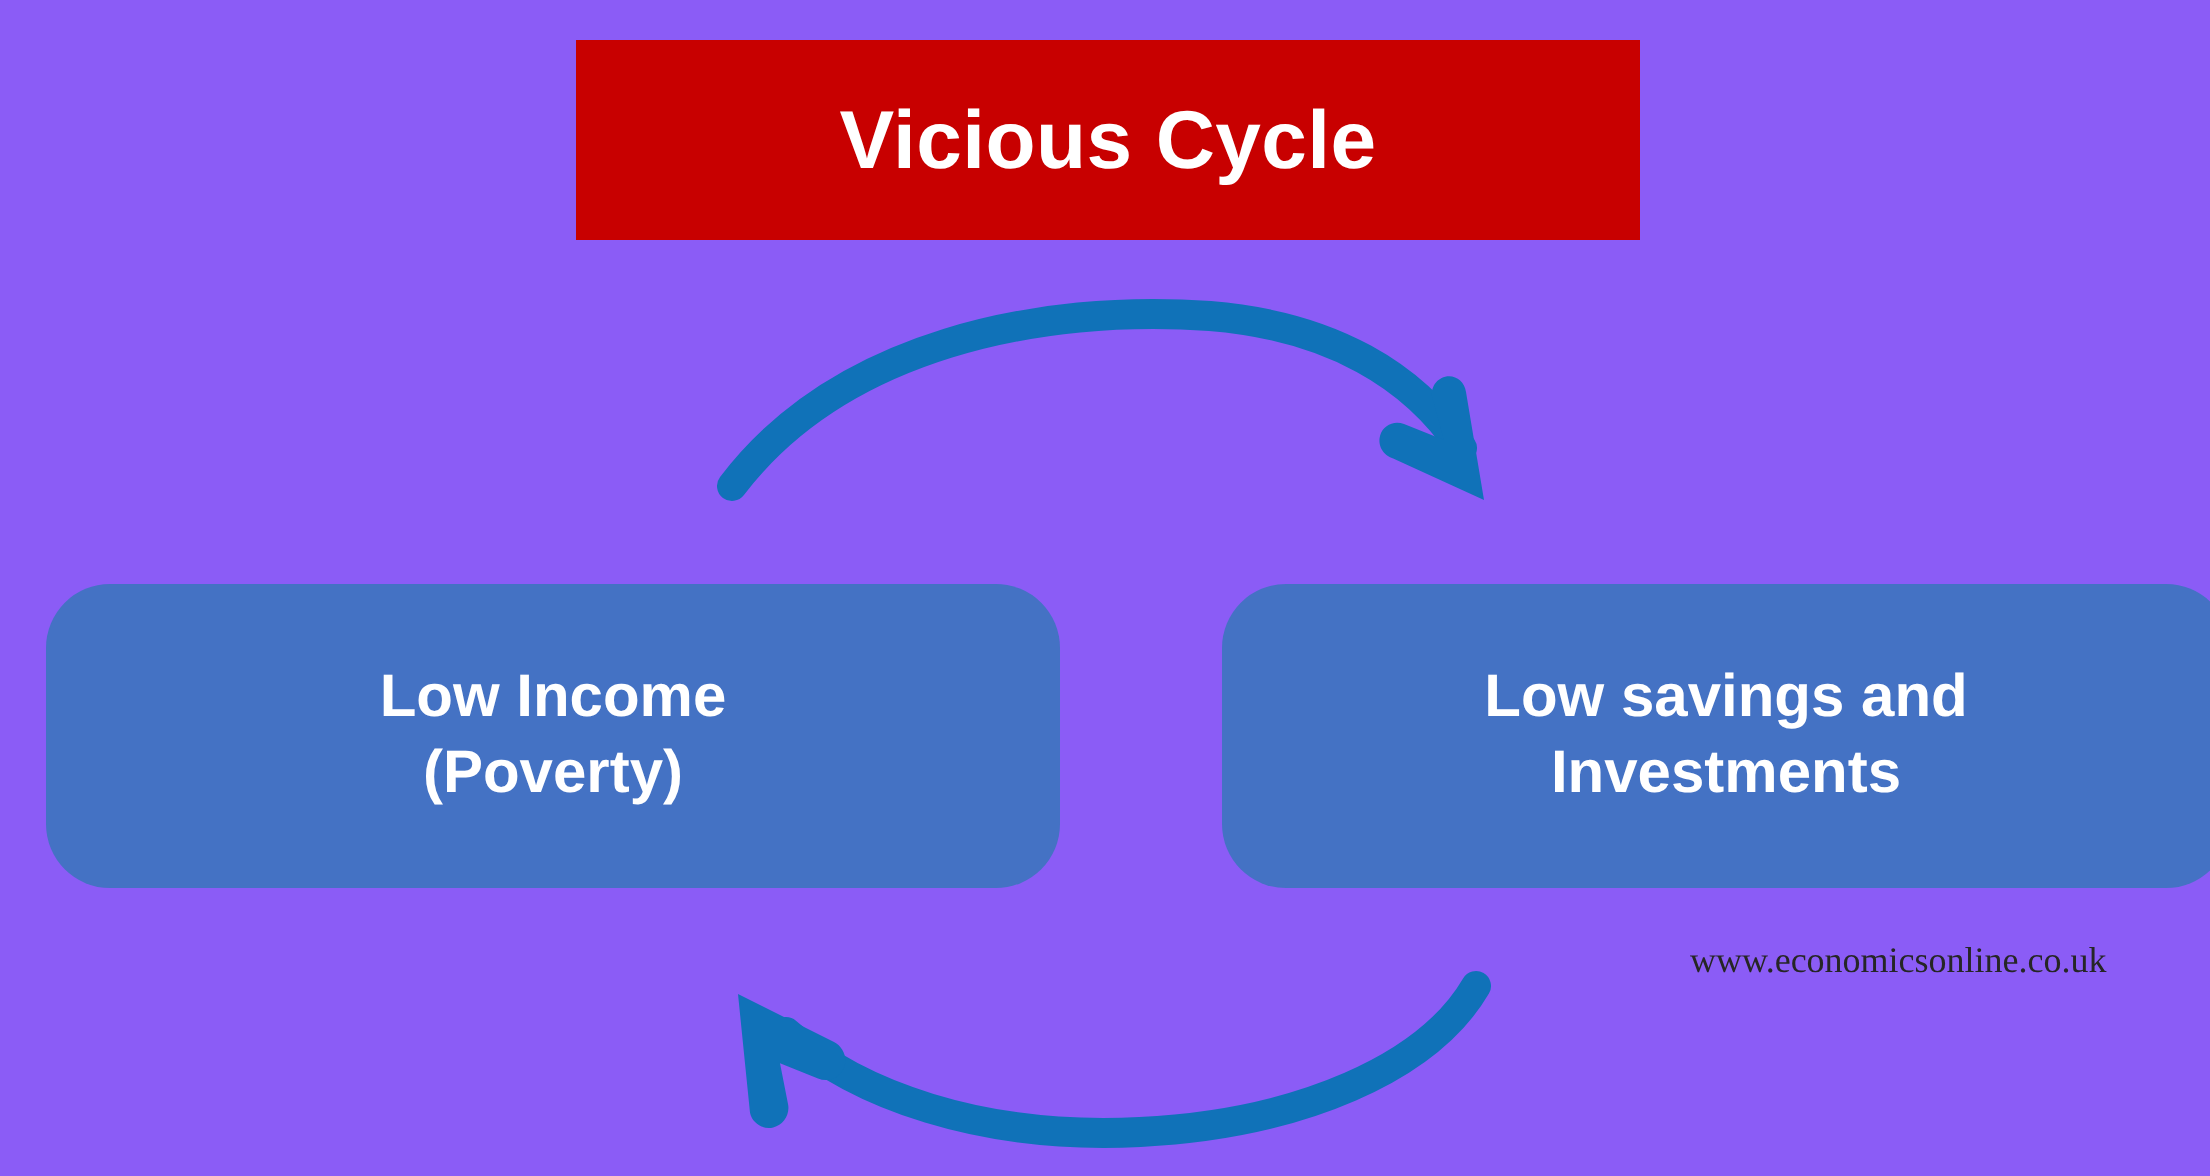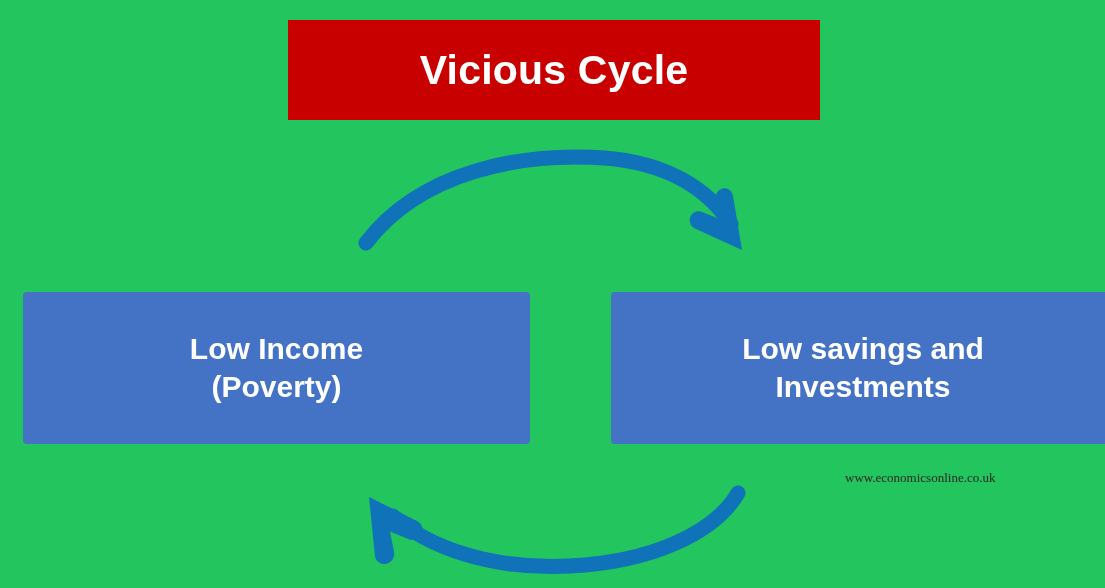--- a/index.html
+++ b/index.html
@@ -7,21 +7,21 @@
     padding: 0;
     background: #ffffff;
   }
   body {
     font-family: "Liberation Sans", sans-serif;
   }
   #canvas {
     position: relative;
     width: 1105px;
     height: 588px;
-    background: #22c55e;
+    background: #8b5cf6;
     overflow: hidden;
   }
 
   
   .title-banner {
     position: absolute;
     left: 288px;
     top: 20px;
     width: 532px;
     height: 100px;
@@ -36,21 +36,21 @@
     font-weight: bold;
     letter-spacing: 0.2px;
     line-height: 1;
     white-space: nowrap;
   }
 
   
   .node-box {
     position: absolute;
     background: #4472C4;
-    border-radius: 4px;
+    border-radius: 32px;
     display: flex;
     align-items: center;
     justify-content: center;
     text-align: center;
     box-sizing: border-box;
     padding: 6px 14px;
   }
   .node-box .node-label {
     color: #ffffff;
     font-size: 30px;
@@ -80,21 +80,21 @@
     width: 1105px;
     height: 588px;
     pointer-events: none;
   }
 
   
   .watermark {
     position: absolute;
     left: 845px;
     top: 470px;
-    font-size: 13px;
+    font-size: 18px;
     color: #262626;
     white-space: nowrap;
     font-family: "Liberation Serif", serif;
   }
 </style>
 </head>
 <body>
 
 <div id="canvas">
 

